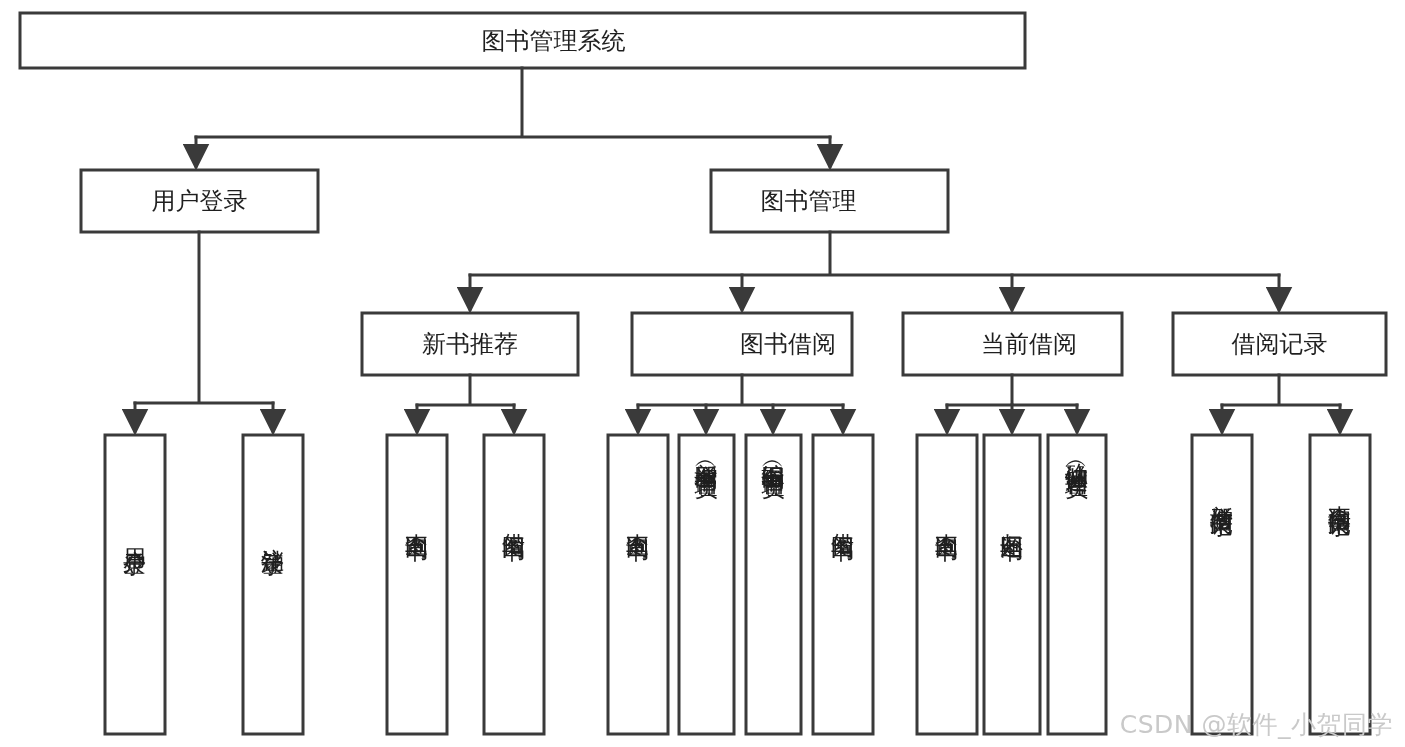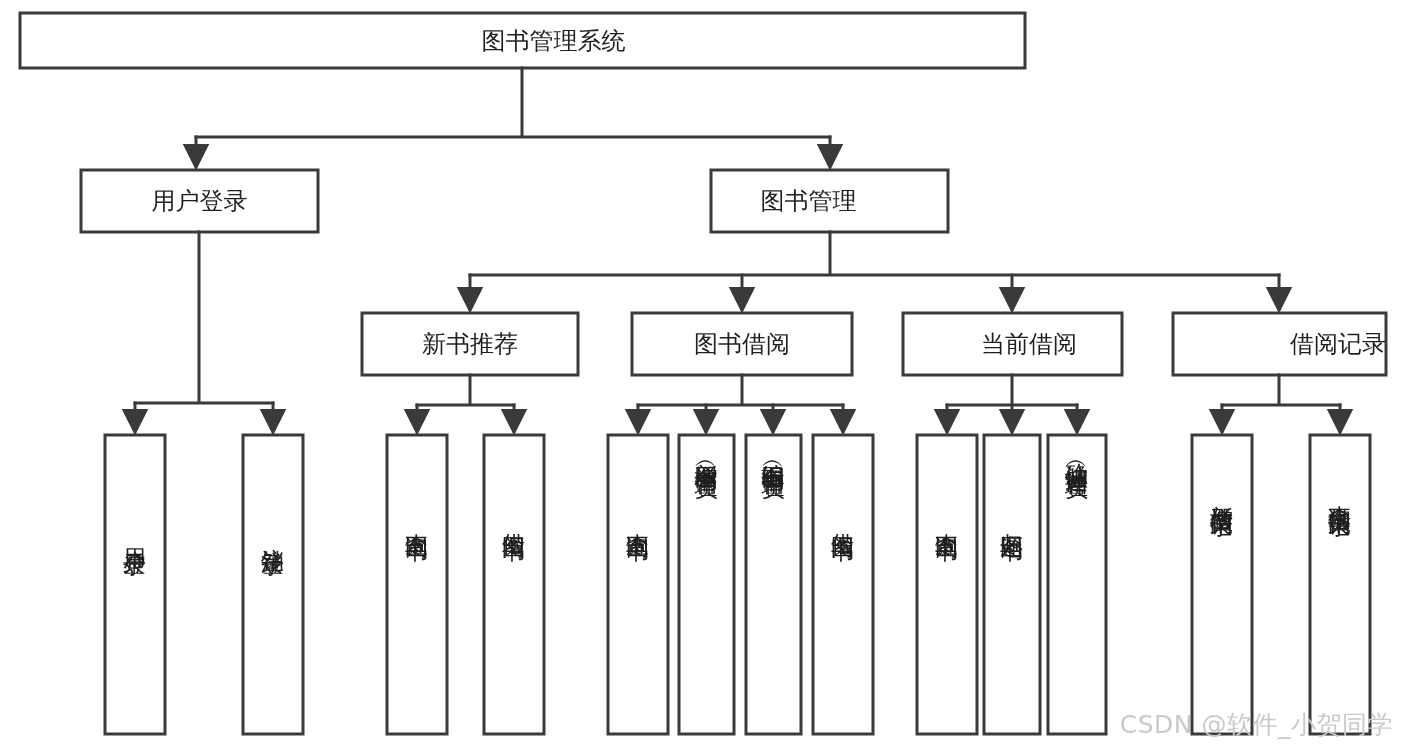--- a/index.html
+++ b/index.html
@@ -153,27 +153,27 @@
   </div>
   <div class="hlabel-holder" style="left:81px; top:170px; width:237px; height:62px;">
     <span class="hlabel-text">用户登录</span>
   </div>
   <div class="hlabel-holder" style="left:711px; top:170px; width:195px; height:62px;">
     <span class="hlabel-text">图书管理</span>
   </div>
   <div class="hlabel-holder" style="left:362px; top:313px; width:216px; height:62px;">
     <span class="hlabel-text">新书推荐</span>
   </div>
-  <div class="hlabel-holder" style="left:632px; top:313px; width:220px; height:62px;">
+  <div class="hlabel-holder" style="left:632px; top:313px; width:220px; height:62px;padding-left:46px;">
     <span class="hlabel-text">图书借阅</span>
   </div>
   <div class="hlabel-holder" style="left:903px; top:313px; width:252px; height:62px;">
     <span class="hlabel-text">当前借阅</span>
   </div>
-  <div class="hlabel-holder" style="left:1173px; top:313px; width:213px; height:62px;justify-content:flex-end;">
+  <div class="hlabel-holder" style="left:1173px; top:313px; width:213px; height:62px;">
     <span class="hlabel-text">借阅记录</span>
   </div>
 
   <div class="vlabel-holder" style="left:105px; top:530px; width:60px; height:204px;">
     <span class="vlabel-text">用户登录</span>
   </div>
   <div class="vlabel-holder" style="left:243px; top:530px; width:60px; height:204px;">
     <span class="vlabel-text">注销登录</span>
   </div>
   <div class="vlabel-holder" style="left:387px; top:515px; width:60px; height:219px;">

